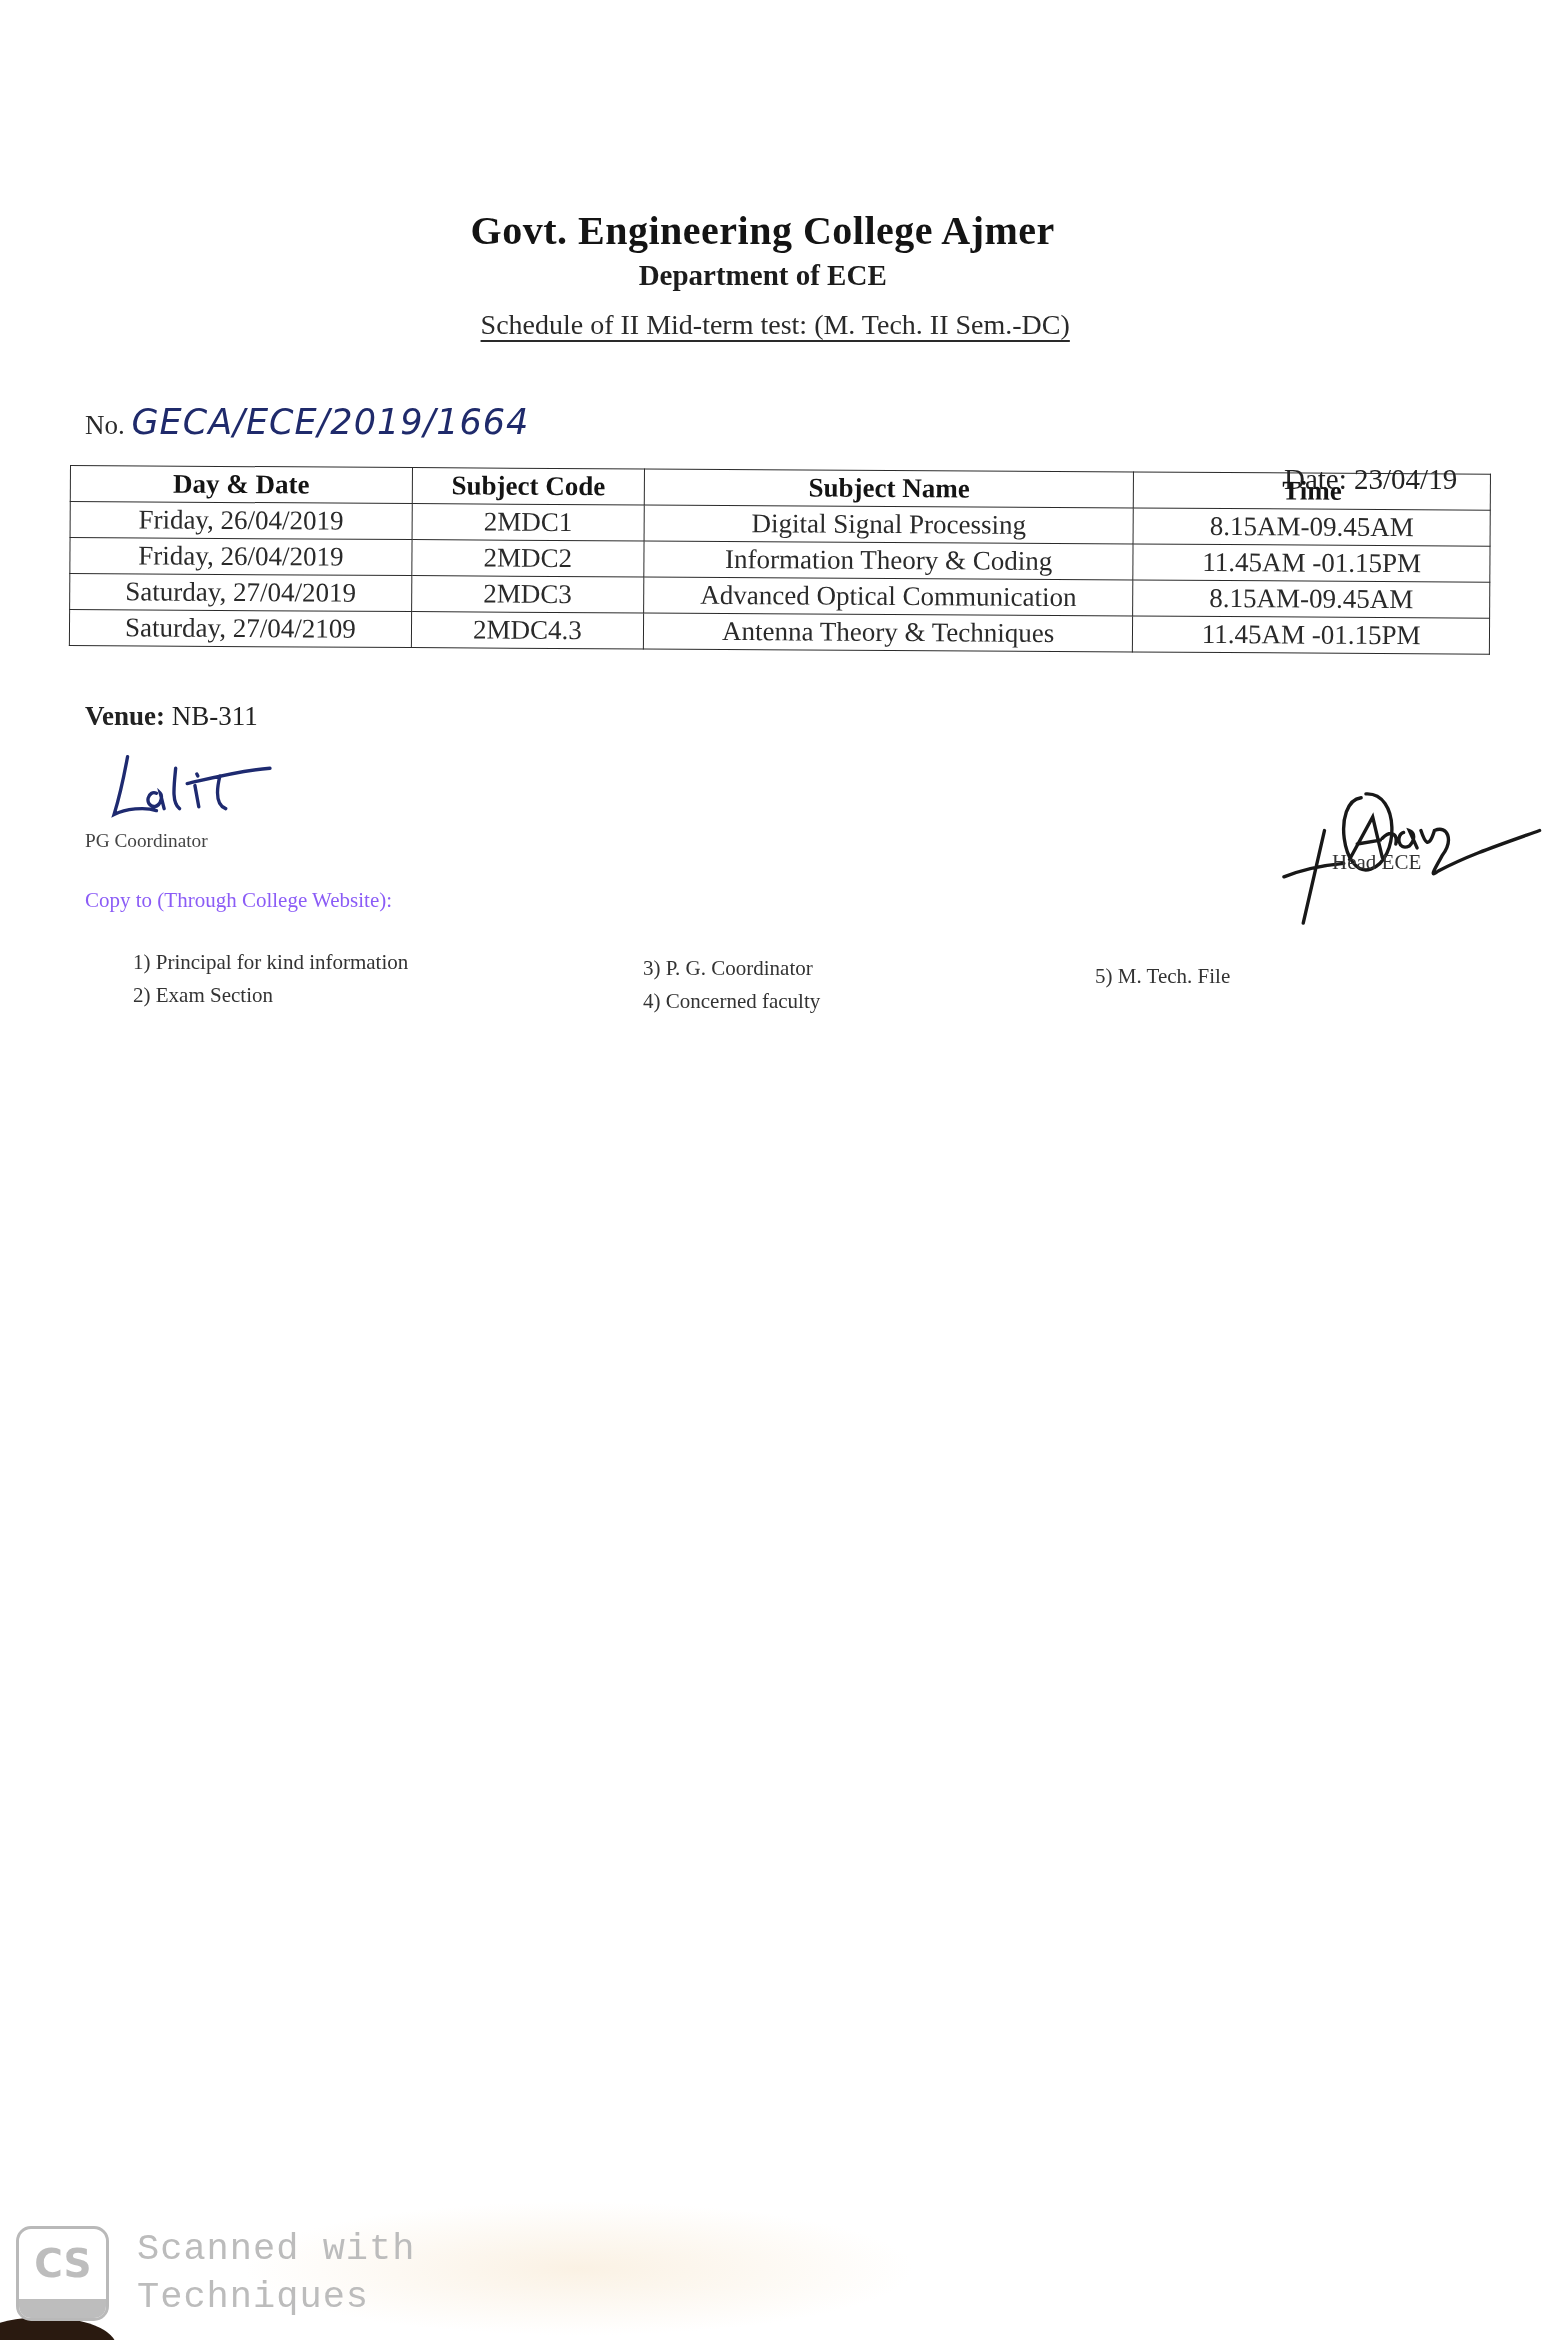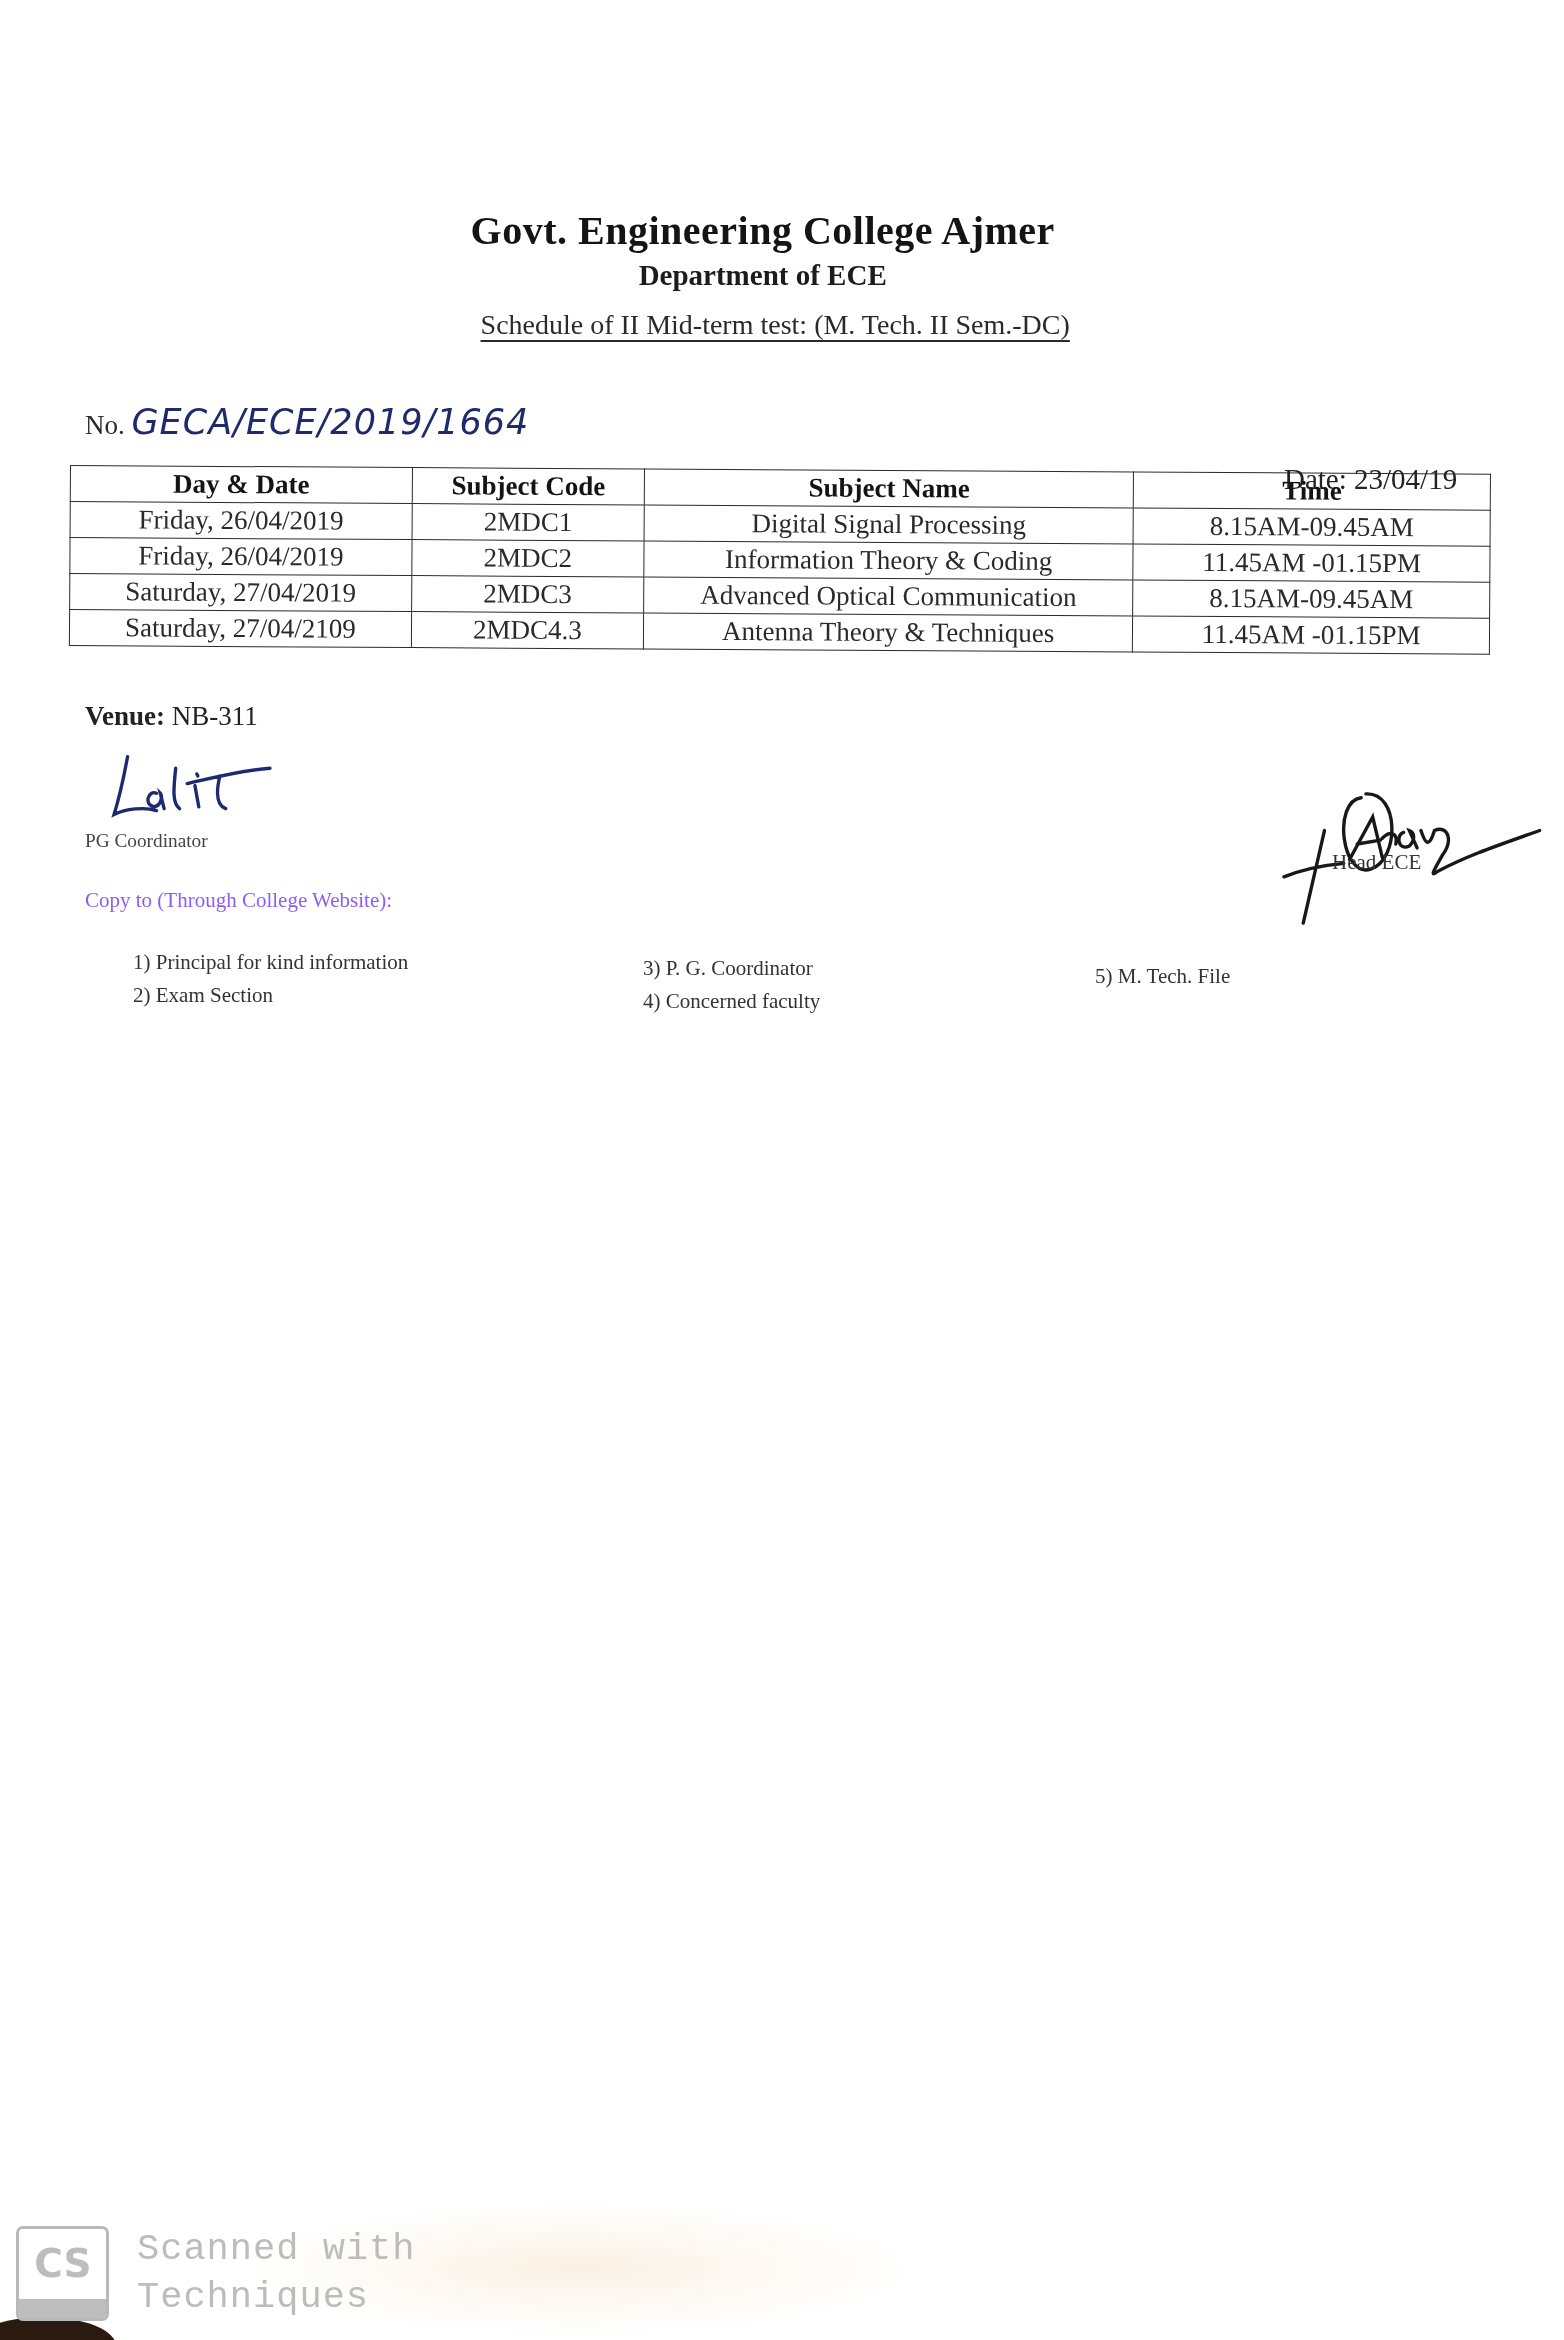--- a/index.html
+++ b/index.html
@@ -51,21 +51,21 @@
   .venue b { font-weight: bold; }
   .sig1 { left: 106px; top: 749px; }
   .pgcoord { left: 85px; top: 830px; font-size: 19.3px; color: #444; }
   .copyto { left: 85px; top: 888px; font-size: 21px; color: #8b5cf6; }
   .cc { font-size: 21px; color: #333; }
   .sig2 { left: 1274px; top: 763px; }
   .headece { left: 1332px; top: 850px; font-size: 21px; color: #333; }
 
   .cs-logo {
     left: 16.4px; top: 2226px; width: 93px; height: 95px;
-    border: 3.9px solid #b9b9b9; border-radius: 7px; box-sizing: border-box; overflow: hidden;
+    border: 3.9px solid #b9b9b9; border-radius: 15px; box-sizing: border-box; overflow: hidden;
     background: #fff;
   }
   .cs-logo .txt {
     position: absolute; left: 0; top: 11.6px; width: 100%; text-align: center;
     font-family: "DejaVu Sans", sans-serif; font-weight: bold; font-size: 39px; color: #bdbdbd;
   }
   .cs-logo .bar { position: absolute; left: 0; bottom: 0; width: 100%; height: 19.3px; background: #bdbdbd; }
   .cs-text {
     left: 137px; top: 2225px; font-family: Liberation Mono, monospace;
     font-size: 37px; line-height: 48px; color: #bcbcbc; letter-spacing: 1px;

